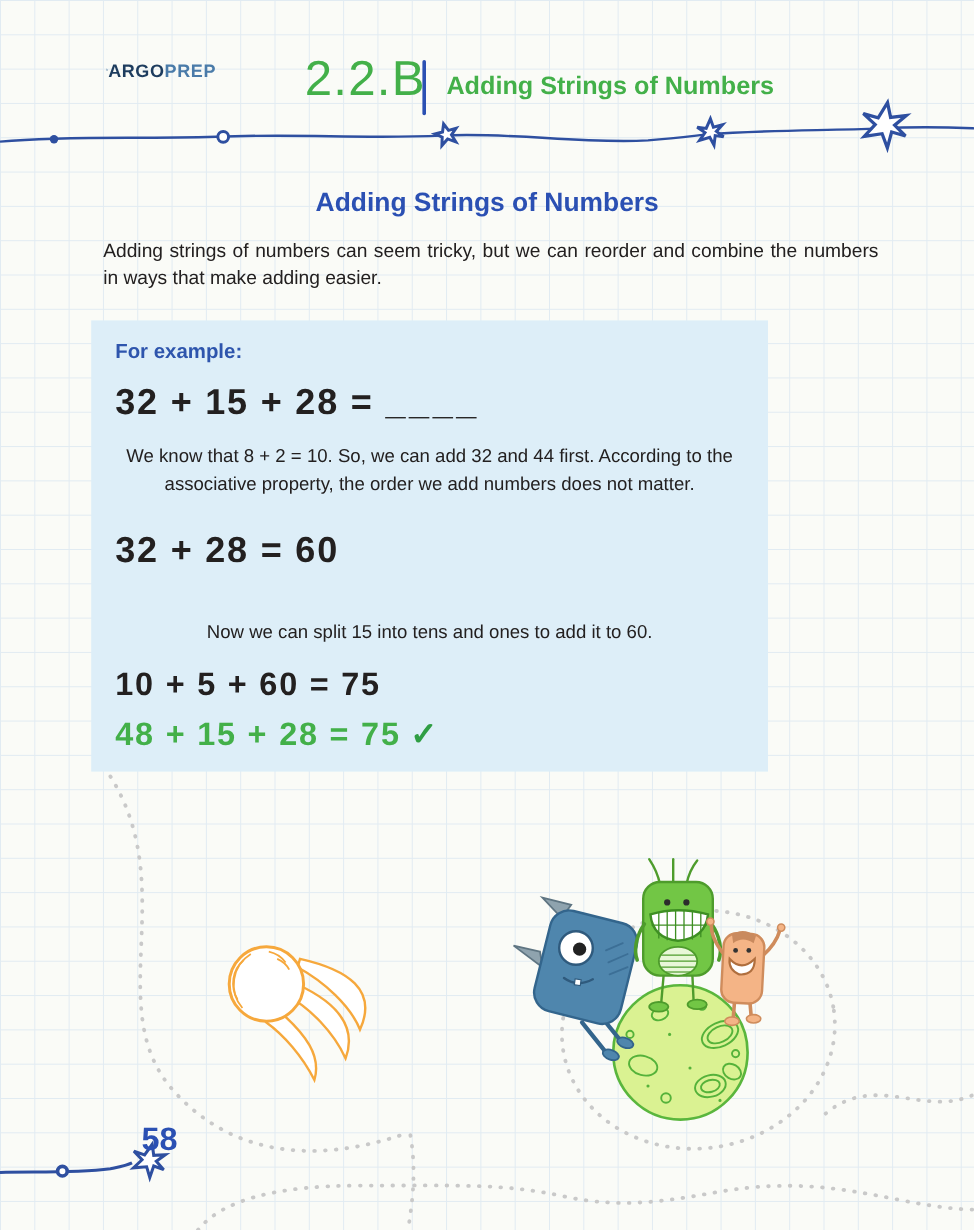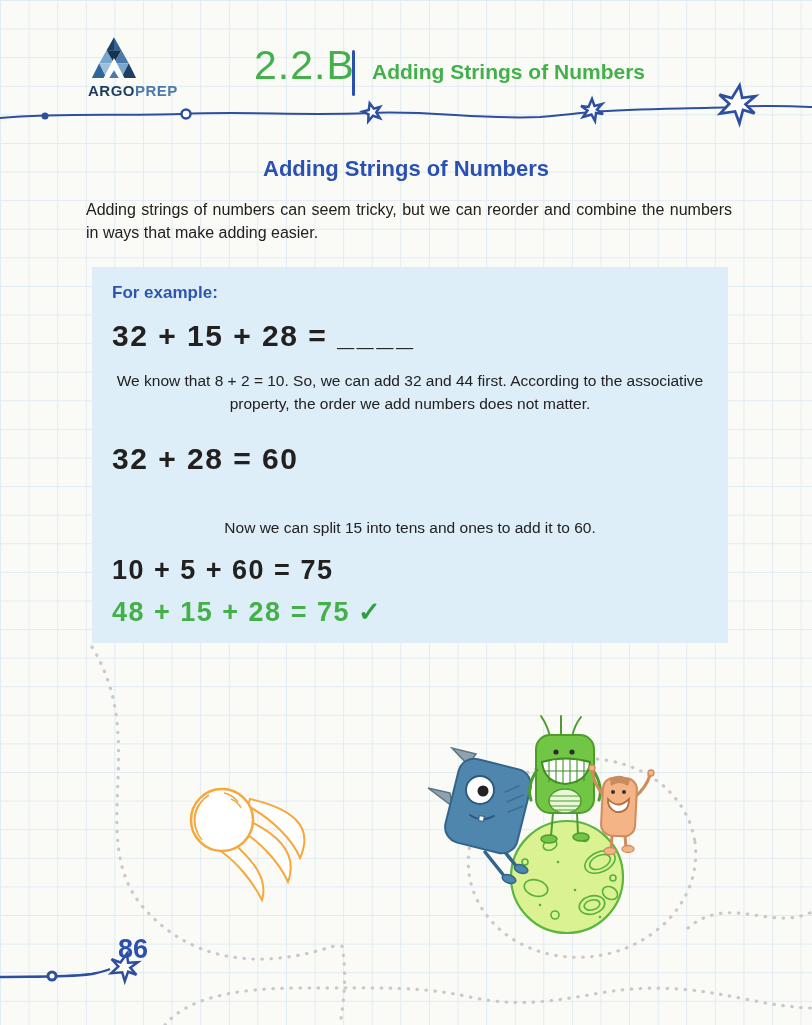--- a/index.html
+++ b/index.html
@@ -21,34 +21,34 @@
     background-image:
       linear-gradient(#e1ebf2 1px, transparent 1px),
       linear-gradient(90deg, #e1ebf2 1px, transparent 1px);
     background-size:28.6px 28.6px;
     color:var(--text-ink);
   }
   .abs{position:absolute;}
   .svg-layer{position:absolute;left:0;top:0;width:812px;height:1025px;z-index:1;pointer-events:none;}
 
   
-  .logo{left:88px;top:36px;width:92px;display:flex;flex-direction:column;z-index:2;}
+  .logo{left:88px;top:36px;width:92px;display:flex;flex-direction:row;align-items:center;z-index:2;}
   .logo-text{font-size:15px;font-weight:bold;letter-spacing:.5px;margin-top:2px;}
   .logo-text .p1{color:#1d3c5e;}
   .logo-text .p2{color:#4a7ba9;}
   .lesson-no{left:254px;top:42px;font-size:41px;font-weight:normal;color:var(--accent-green);z-index:2;letter-spacing:1px;}
   .hdr-divider{left:352px;top:50px;width:3px;height:46px;background:var(--accent-blue);border-radius:2px;z-index:2;}
   .lesson-title{left:372px;top:60px;font-size:21px;font-weight:bold;color:var(--accent-green);z-index:2;}
 
   
   .section-title{left:0;top:156px;width:812px;text-align:center;font-size:22px;font-weight:bold;color:var(--accent-blue);z-index:2;}
   .intro{left:86px;top:198px;width:646px;font-size:16px;line-height:1.45;text-align:justify;z-index:2;}
 
   
-  .example-box{left:92px;top:267px;width:636px;height:376px;background:var(--box-background);z-index:2;padding:16px 20px 0 20px;}
+  .example-box{left:76px;top:267px;width:564px;height:376px;background:var(--box-background);z-index:2;padding:16px 20px 0 20px;}
   .ex-label{font-size:17px;color:#2e55ad;font-weight:bold;}
   .eq{ font-weight:bold;color:var(--text-ink);letter-spacing:1.5px;}
   .eq-main{font-size:30px;margin-top:16px;}
   .eq-blank{letter-spacing:3px;}
   .expl{font-size:15.5px;line-height:1.5;text-align:center;max-width:606px;margin:16px auto 0 auto;}
   .eq-step1{font-size:30px;margin-top:26px;}
   .expl2{margin-top:40px;}
   .eq-step2{font-size:27px;margin-top:16px;}
   .eq-result{font-size:27px;margin-top:10px;color:var(--accent-green);}
   .eq-result .check{color:#2f9e44;margin-left:8px;letter-spacing:0;}
@@ -218,13 +218,13 @@
 <div class="abs example-box">
   <div class="ex-label">For example:</div>
   <div class="eq eq-main"><span>32 + 15 + 28 =</span> <span class="eq-blank">____</span></div>
   <div class="expl">We know that 8 + 2 = 10. So, we can add 32 and 44 first. According to the associative property, the order we add numbers does not matter.</div>
   <div class="eq eq-step1">32 + 28 = 60</div>
   <div class="expl expl2">Now we can split 15 into tens and ones to add it to 60.</div>
   <div class="eq eq-step2">10 + 5 + 60 = 75</div>
   <div class="eq eq-result"><span>48 + 15 + 28 = 75</span><span class="check">✓</span></div>
 </div>
 
-<div class="abs page-number">86</div>
+<div class="abs page-number">58</div>
 
 </body></html>

